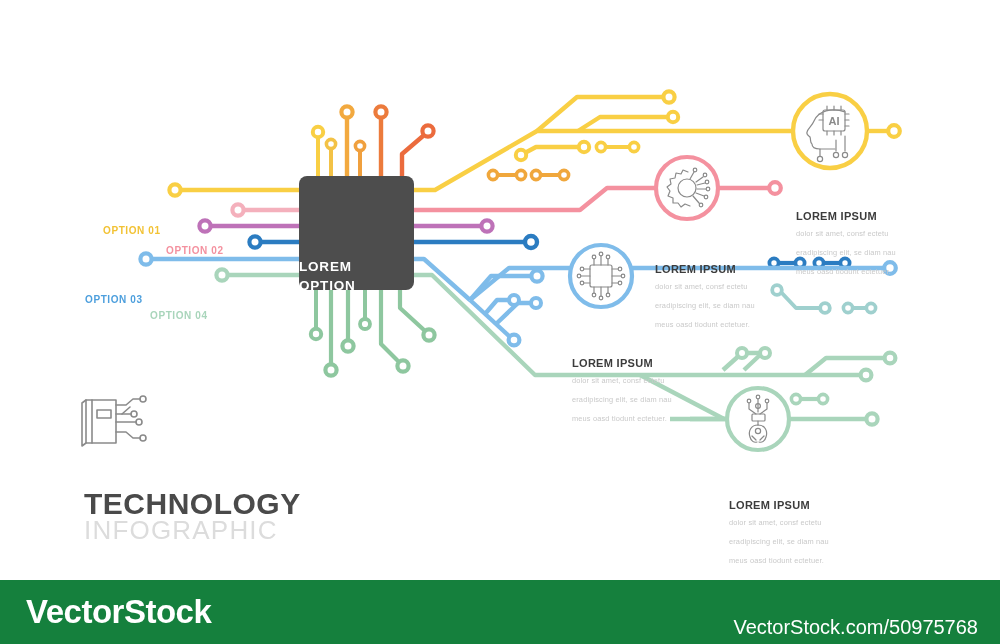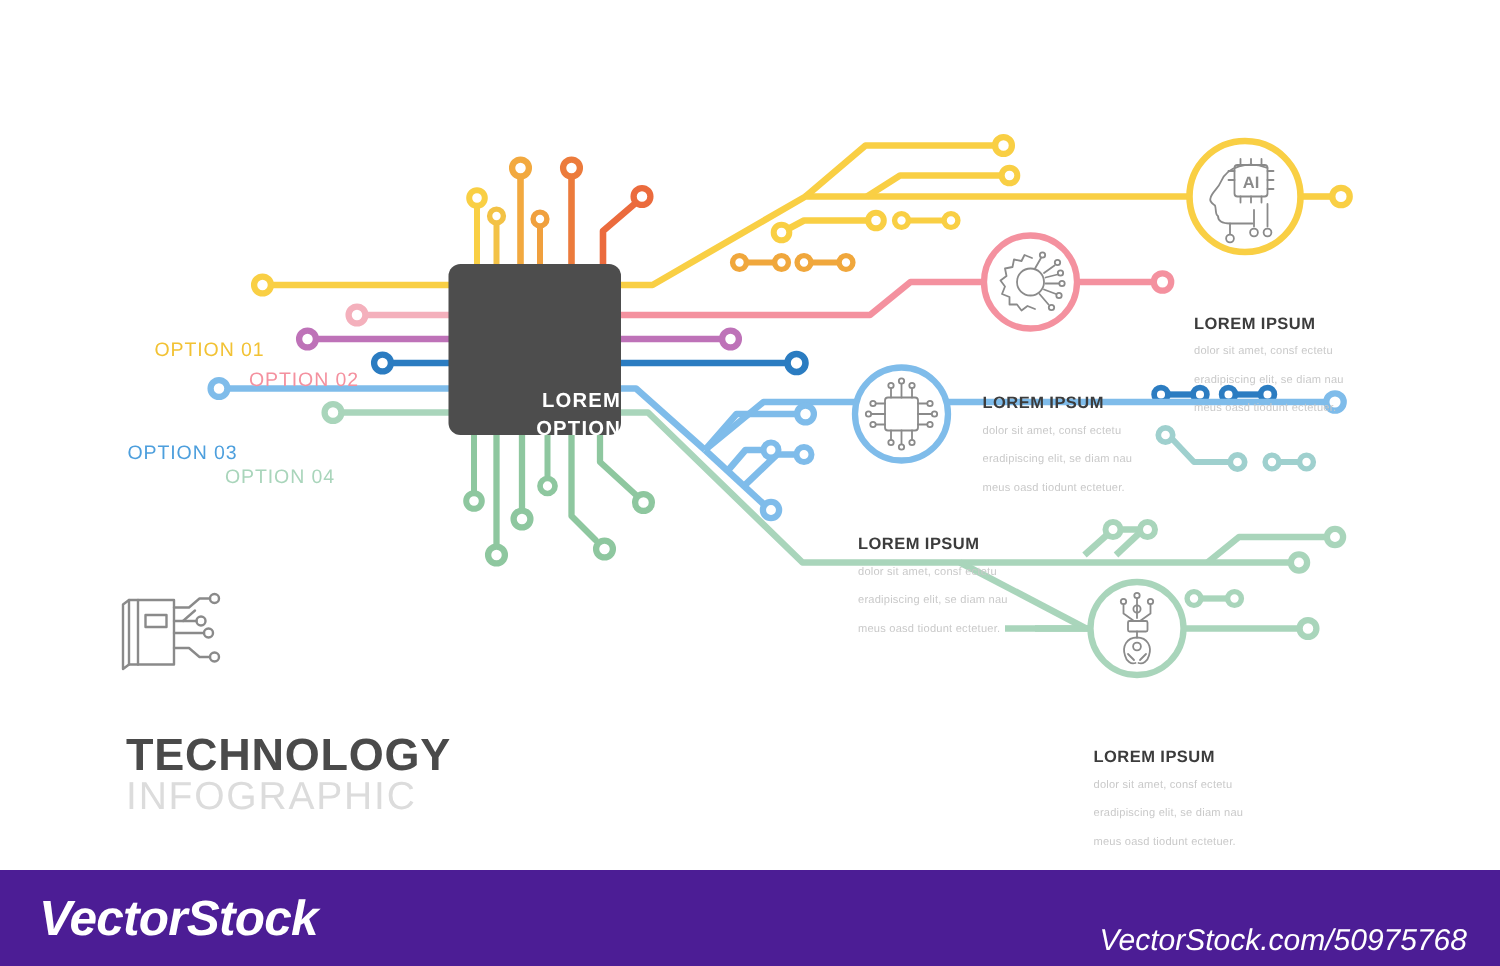--- a/index.html
+++ b/index.html
@@ -28,22 +28,22 @@
     height: 580px;
     display: block;
   }
   .ovl {
     position: absolute;
     white-space: nowrap;
     pointer-events: none;
     margin-top: 37px;
   }
   .opt-label {
-    font-size: 13px;
-    font-weight: normal;
+    font-size: 10px;
+    font-weight: bold;
     letter-spacing: 0.6px;
   }
   .node-title {
     font-size: 11px;
     font-weight: bold;
     letter-spacing: 0.3px;
     color: #3c3c3c;
   }
   .node-body {
     font-size: 7.4px;
@@ -51,42 +51,41 @@
     color: #c9c9c9;
     letter-spacing: 0.15px;
     white-space: normal;
     width: 120px;
   }
   .chip-label {
     font-size: 13.5px;
     font-weight: bold;
     color: #ffffff;
     letter-spacing: 0.8px;
-    text-align: right;
+    text-align: left;
     line-height: 19px;
   }
   .brand-main {
     font-size: 30px;
     font-weight: bold;
     color: #4a4a4a;
     letter-spacing: 0.5px;
   }
   .brand-sub {
     font-size: 26px;
     color: #dcdcdc;
     letter-spacing: 1.2px;
   }
   #watermark {
     position: absolute;
     left: 0;
     top: 580px;
     width: 1000px;
     height: 64px;
-    background: #4c1d95;
-    font-style: italic;
+    background: #15803d;
   }
   #wm-left {
     position: absolute;
     left: 26px;
     top: 13px;
     color: #ffffff;
     font-size: 33px;
     font-weight: bold;
     letter-spacing: -0.5px;
     font-family: "Liberation Sans", sans-serif;

